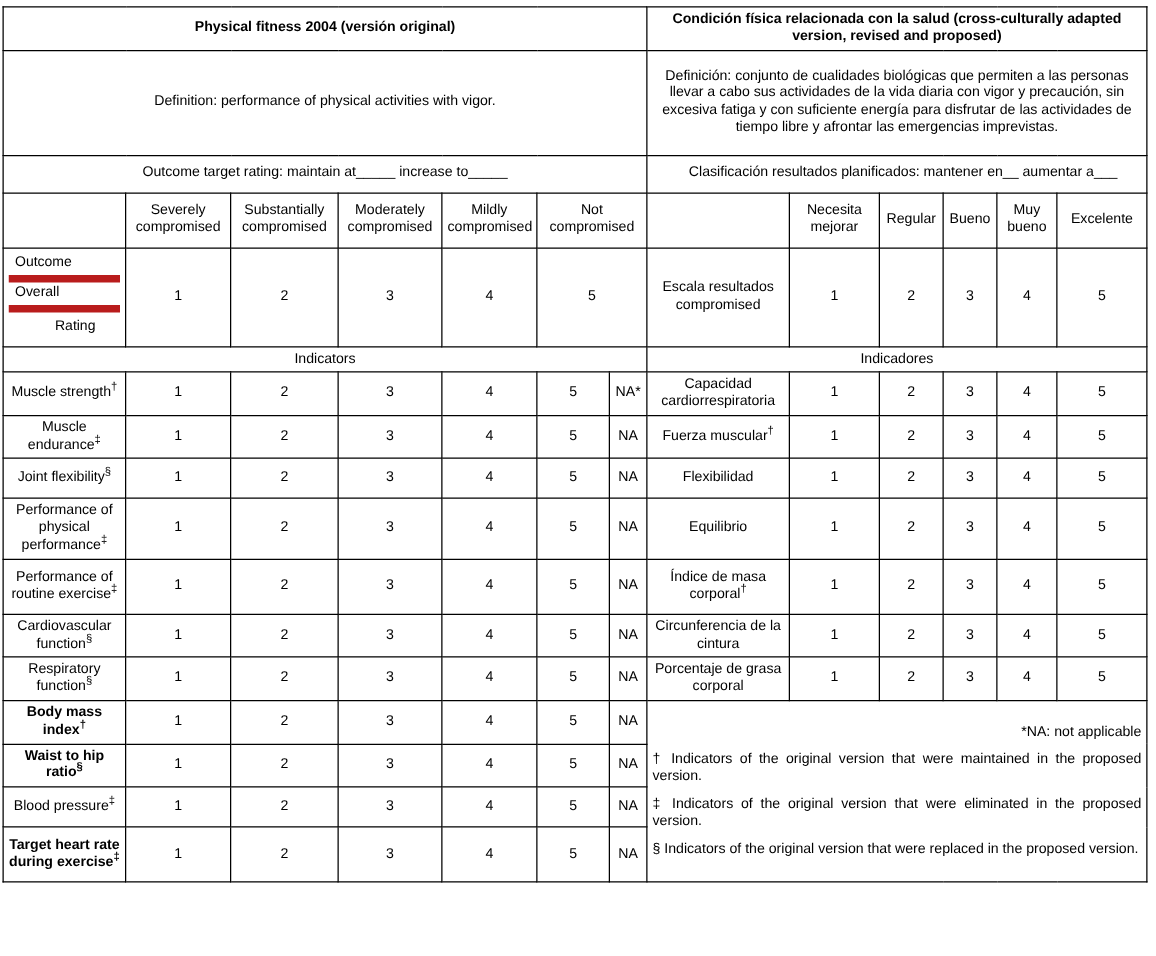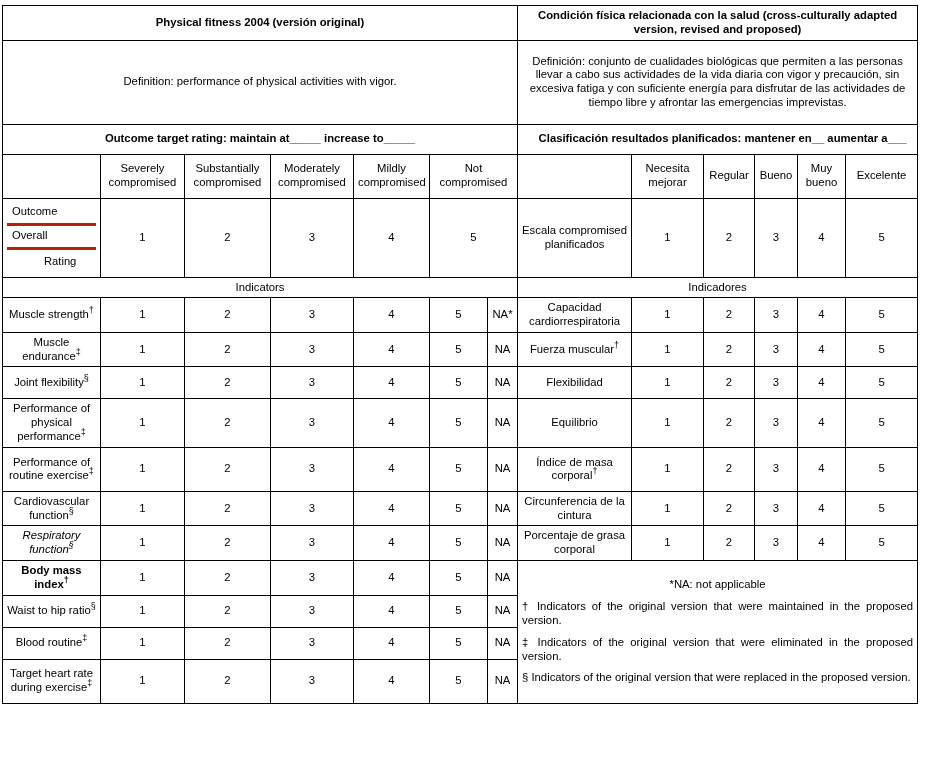--- a/index.html
+++ b/index.html
@@ -42,21 +42,20 @@
     vertical-align:middle;
     padding:8px 8px;
     font-size:11.6px;
     line-height:1.45;
   }
   .def-just{ text-align:justify; text-justify:inter-word;margin-left:25px; }
   .target-cell{
     text-align:left;
     padding:7px 8px;
     font-size:11.6px;
-    font-weight:bold;
   }
   .target-cell.r{ padding-left:14px; }
   .colhead{
     font-size:11.2px;
     line-height:1.22;
     padding:4px 2px;
     vertical-align:middle;
   }
   .rowlabel{
     text-align:left;
@@ -68,21 +67,21 @@
     text-align:center;
     padding:3px 5px;
     font-size:11.2px;
     line-height:1.24;
   }
   .stack{
     padding:0;
     vertical-align:top;
   }
   .stack .sub{
-    border-bottom:3px solid #b91c1c;
+    border-bottom:6px solid #b91c1c;
     text-align:left;
     padding:2px 5px;
     font-size:11.2px;
     line-height:1.22;
     height:24px;
     box-sizing:border-box;
     display:flex;
     align-items:center;
   }
   .stack .sub:last-child{ border-bottom:none;margin-left:32px; }
@@ -92,21 +91,21 @@
   }
   .num{ font-size:11.3px; }
   .notes{
     text-align:left;
     vertical-align:top;
     padding:6px 8px 4px 8px;
     font-size:11.3px;
     line-height:1.35;
   }
   .notes p{ margin:0 0 8px 0; text-align:justify; text-justify:inter-word; }
-  .notes p:first-child{ text-align:center; }
+  .notes p:first-child{ text-align:right; }
   .notes p:last-child{ margin-bottom:0; }
   sup.fn{ font-size:9px; vertical-align:super; line-height:0; }
 </style>
 </head>
 <body>
 
 <div class="sheet">
   <table class="grid">
     <colgroup>
       <col style="width:98px">
@@ -159,21 +158,21 @@
       <td class="stack" style="height:72px">
         <div class="sub">Outcome</div>
         <div class="sub">Overall</div>
         <div class="sub">Rating</div>
       </td>
       <td class="num">1</td>
       <td class="num">2</td>
       <td class="num">3</td>
       <td class="num">4</td>
       <td class="num" colspan="2">5</td>
-      <td class="rowlabel-c">Escala compromised planificados</td>
+      <td class="rowlabel-c">Escala resultados compromised</td>
       <td class="num">1</td>
       <td class="num">2</td>
       <td class="num">3</td>
       <td class="num">4</td>
       <td class="num">5</td>
     </tr>
 
     <tr class="sectionrow">
       <td colspan="7">Indicators</td>
       <td colspan="6">Indicadores</td>
@@ -265,21 +264,21 @@
           <td class="num">5</td>
           <td class="num">NA</td>
           <td class="rowlabel-c"><span>Circunferencia de la cintura</span></td>
           <td class="num">1</td>
           <td class="num">2</td>
           <td class="num">3</td>
           <td class="num">4</td>
           <td class="num">5</td>
         </tr>
         <tr>
-          <td class="rowlabel" style="height: 34px; font-style: italic;"><span>Respiratory function</span><sup class="fn">§</sup></td>
+          <td class="rowlabel" style="height: 34px;"><span>Respiratory function</span><sup class="fn">§</sup></td>
           <td class="num">1</td>
           <td class="num">2</td>
           <td class="num">3</td>
           <td class="num">4</td>
           <td class="num">5</td>
           <td class="num">NA</td>
           <td class="rowlabel-c"><span>Porcentaje de grasa corporal</span></td>
           <td class="num">1</td>
           <td class="num">2</td>
           <td class="num">3</td>
@@ -298,39 +297,39 @@
           <td class="num">5</td>
           <td class="num">NA</td>
           <td class="notes" colspan="6" rowspan="4">
             <p>*NA: not applicable</p>
             <p>† Indicators of the original version that were maintained in the proposed version.</p>
             <p>‡ Indicators of the original version that were eliminated in the proposed version.</p>
             <p>§ Indicators of the original version that were replaced in the proposed version.</p>
           </td>
         </tr>
         <tr>
-          <td class="rowlabel" style="height: 32px;"><span>Waist to hip ratio</span><sup class="fn">§</sup></td>
-          <td class="num">1</td>
-          <td class="num">2</td>
-          <td class="num">3</td>
-          <td class="num">4</td>
-          <td class="num">5</td>
-          <td class="num">NA</td>
-        </tr>
-        <tr>
-          <td class="rowlabel" style="height: 32px;"><span>Blood routine</span><sup class="fn">‡</sup></td>
-          <td class="num">1</td>
-          <td class="num">2</td>
-          <td class="num">3</td>
-          <td class="num">4</td>
-          <td class="num">5</td>
-          <td class="num">NA</td>
-        </tr>
-        <tr>
-          <td class="rowlabel" style="height: 44px;"><span>Target heart rate during exercise</span><sup class="fn">‡</sup></td>
+          <td class="rowlabel" style="height: 32px; font-weight: bold;"><span>Waist to hip ratio</span><sup class="fn">§</sup></td>
+          <td class="num">1</td>
+          <td class="num">2</td>
+          <td class="num">3</td>
+          <td class="num">4</td>
+          <td class="num">5</td>
+          <td class="num">NA</td>
+        </tr>
+        <tr>
+          <td class="rowlabel" style="height: 32px;"><span>Blood pressure</span><sup class="fn">‡</sup></td>
+          <td class="num">1</td>
+          <td class="num">2</td>
+          <td class="num">3</td>
+          <td class="num">4</td>
+          <td class="num">5</td>
+          <td class="num">NA</td>
+        </tr>
+        <tr>
+          <td class="rowlabel" style="height: 44px; font-weight: bold;"><span>Target heart rate during exercise</span><sup class="fn">‡</sup></td>
           <td class="num">1</td>
           <td class="num">2</td>
           <td class="num">3</td>
           <td class="num">4</td>
           <td class="num">5</td>
           <td class="num">NA</td>
         </tr>
       </tbody>
   </table>
 </div>

